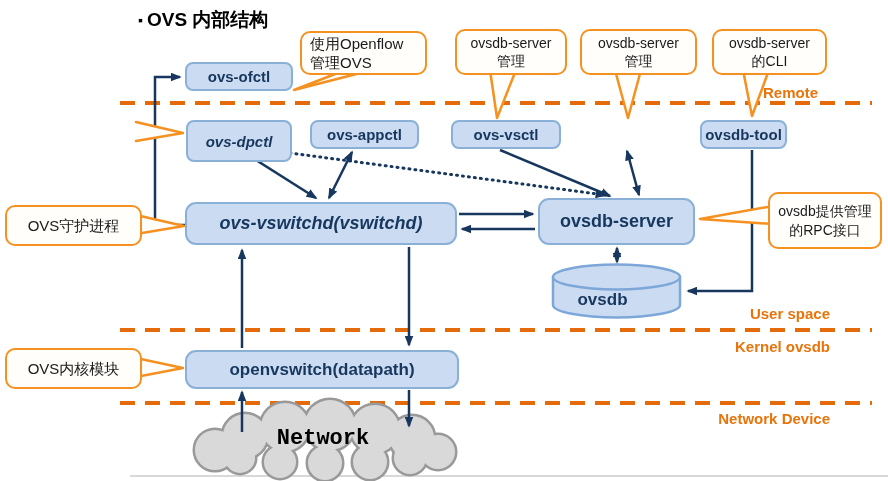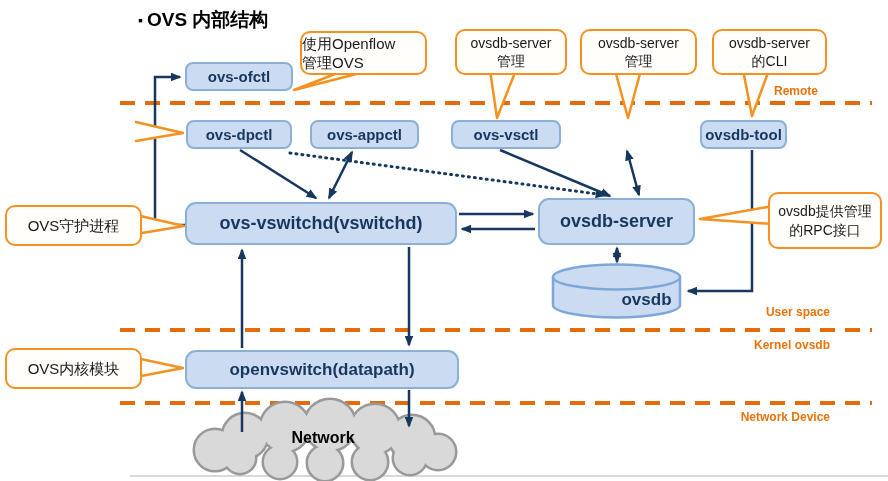--- a/index.html
+++ b/index.html
@@ -15,23 +15,23 @@
     background:#cbdcf2;border:2.5px solid #8ab0d8;border-radius:8px;
     color:#17375e;font-weight:bold;font-size:15px;box-sizing:border-box;z-index:2;
   }
   .node.big{border-radius:11px;font-size:18px;}
   .callout{
     position:absolute;display:flex;align-items:center;justify-content:center;
     background:#fffefb;border:2.5px solid #f59120;border-radius:10px;
     color:#1a1a1a;font-size:14px;line-height:1.3;box-sizing:border-box;
     white-space:pre-line;text-align:center;z-index:4;
   }
-  .callout.left-align{justify-content:flex-start;text-align:left;font-size:15px;}
+  .callout.left-align{justify-content:flex-start;text-align:left;padding-left:8px;font-size:15px;}
   .region-label{
-    position:absolute;color:#e8740c;font-weight:bold;font-size:12px;
+    position:absolute;color:#e8740c;font-weight:bold;font-size:15px;
     text-align:right;z-index:2;
   }
   .plain-label{
     position:absolute;display:flex;align-items:center;justify-content:center;
     color:#17375e;font-weight:bold;z-index:2;
   }
   #page-title{
     position:absolute;left:138px;top:7px;font-size:19px;font-weight:bold;color:#000;z-index:2;
     display:flex;align-items:center;gap:4px;
   }
@@ -105,30 +105,30 @@
     <line x1="242" y1="432" x2="242" y2="392" stroke="#17375e" stroke-width="2.5" marker-end="url(#arr)"></line>
     <line x1="409" y1="390" x2="409" y2="426" stroke="#17375e" stroke-width="2.5" marker-end="url(#arr)"></line>
   </svg>
 
   <div id="page-title">
     <span class="bullet">▪</span>
     <span>OVS 内部结构</span>
   </div>
 
   <div class="node" style="left:185px;top:62px;width:108px;height:29px;">ovs-ofctl</div>
-  <div class="node" style="left:186px;top:120px;width:106px;height:29px;">ovs-dpctl</div>
+  <div class="node" style="left:186px;top:120px;width:106px;height:42px;font-style:italic;">ovs-dpctl</div>
   <div class="node" style="left:310px;top:120px;width:109px;height:29px;">ovs-appctl</div>
   <div class="node" style="left:451px;top:120px;width:110px;height:29px;">ovs-vsctl</div>
   <div class="node" style="left:700px;top:120px;width:87px;height:29px;">ovsdb-tool</div>
-  <div class="node big" style="left:185px;top:202px;width:272px;height:43px;">ovs-vswitchd(vswitchd)</div>
+  <div class="node big" style="left:185px;top:202px;width:272px;height:43px;font-style:italic;">ovs-vswitchd(vswitchd)</div>
   <div class="node big" style="left:538px;top:198px;width:157px;height:47px;">ovsdb-server</div>
   <div class="node big" style="left:185px;top:350px;width:274px;height:39px;font-size:17px;">openvswitch(datapath)</div>
 
-  <div class="plain-label" style="left:582px;top:288px;width:129px;height:24px;font-size:17px;">ovsdb</div>
-  <div class="plain-label" style="left:253px;top:426px;width:140px;height:24px;font-size:16px;color:#000;">Network</div>
+  <div class="plain-label" style="left:538px;top:288px;width:129px;height:24px;font-size:17px;">ovsdb</div>
+  <div class="plain-label" style="left:253px;top:426px;width:140px;height:24px;font-size:22px;color:#000;font-family:Liberation Mono, monospace;">Network</div>
 
   <div class="region-label" style="right:70px;top:84px;width:100px;">Remote</div>
   <div class="region-label" style="right:58px;top:305px;width:110px;">User space</div>
   <div class="region-label" style="right:58px;top:338px;width:120px;">Kernel ovsdb</div>
   <div class="region-label" style="right:58px;top:410px;width:150px;">Network Device</div>
 
   <div class="callout left-align" style="left:300px;top:31px;width:127px;height:44px;">使用Openflow
 管理OVS</div>
   <div class="callout" style="left:455px;top:29px;width:112px;height:46px;">ovsdb-server
 管理</div>

